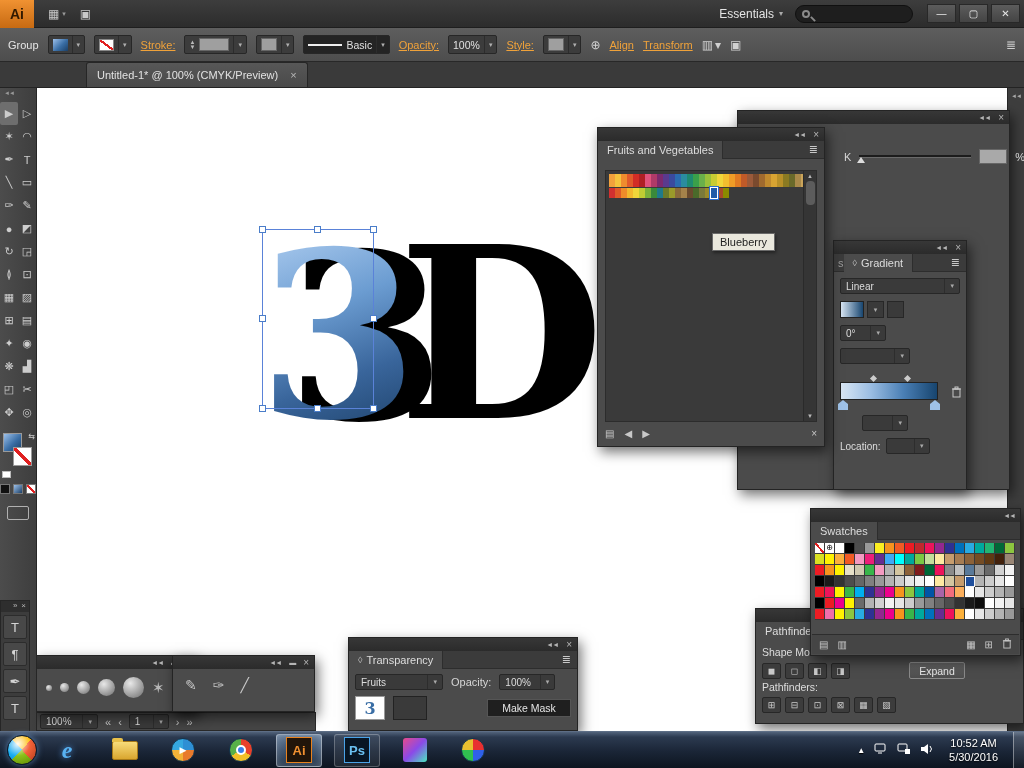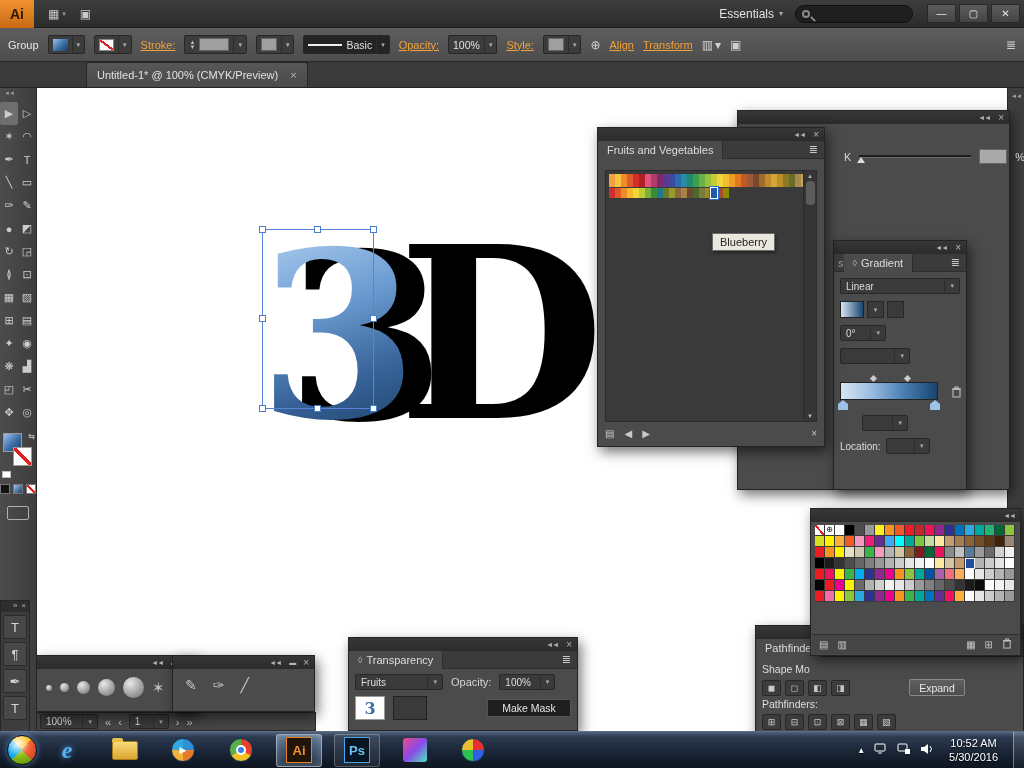--- a/index.html
+++ b/index.html
@@ -127,21 +127,21 @@
 #sw-grid{padding:3px 4px 0}
 .sw-row{display:flex}
 .sw{width:10px;height:11px;border-right:1px solid #3a3a3a;border-bottom:1px solid #3a3a3a}
 .sw-none{background:linear-gradient(to top right,#fff 43%,#e02020 43% 57%,#fff 57%)}
 .sw-reg{background:#fff;color:#000;font-size:8px;line-height:10px;text-align:center}
 .sw.selected{outline:1px solid #f2f2f2;outline-offset:-1px}
 #sw-foot{position:absolute;left:1px;right:1px;bottom:1px;height:20px;background:#454545;border-top:1px solid #2d2d2d;display:flex;align-items:center;gap:9px;padding:0 7px;color:#c8c8c8;font-size:10px}
 #sw-foot .sp{flex:1}
 
 
-#pathfinder-panel{left:755px;top:625px;width:269px;height:116px;z-index:4}
+#pathfinder-panel{left:755px;top:608px;width:269px;height:116px;z-index:4}
 #pf-body{padding:4px 6px}
 .pf-label{font-size:10.5px;color:#ddd;margin-top:2px}
 .pf-row{display:flex;align-items:center;gap:4px;margin-top:4px}
 .pf-btn{width:19px;height:16px;background:#3c3c3c;border:1px solid #272727;border-radius:2px;color:#c9c9c9;font-size:9px;display:flex;align-items:center;justify-content:center}
 #pf-expand{margin-left:auto;margin-right:52px;width:56px;height:17px;background:linear-gradient(#606060,#4e4e4e);border:1px solid #8a8a8a;border-radius:2px;color:#e8e8e8;font-size:10.5px;display:flex;align-items:center;justify-content:center}
 
 
 #transparency-panel{left:348px;top:637px;width:230px;height:94px;z-index:6}
 #tr-body{padding:5px 6px}
 #tr-row1{display:flex;align-items:center;gap:8px}
@@ -537,20 +537,25 @@
           <div class="pf-btn">▦</div>
           <div class="pf-btn">▧</div>
         </div>
     </div>
   </div>
 
   <div class="panel" id="swatches-panel">
     <div class="phead">
       <span>◄◄</span>
     </div>
+    <div class="ptabs">
+      <div class="ptab">
+          <span>Swatches</span>
+        </div>
+    </div>
     <div id="sw-grid">
         <div class="sw-row">
           <div class="sw sw-none"></div>
           <div class="sw sw-reg">⊕</div>
           <div class="sw" style="background: rgb(255, 255, 255);"></div>
           <div class="sw" style="background: rgb(0, 0, 0);"></div>
           <div class="sw" style="background: rgb(77, 77, 77);"></div>
           <div class="sw" style="background: rgb(153, 153, 153);"></div>
           <div class="sw" style="background: rgb(252, 238, 33);"></div>
           <div class="sw" style="background: rgb(247, 147, 30);"></div>

